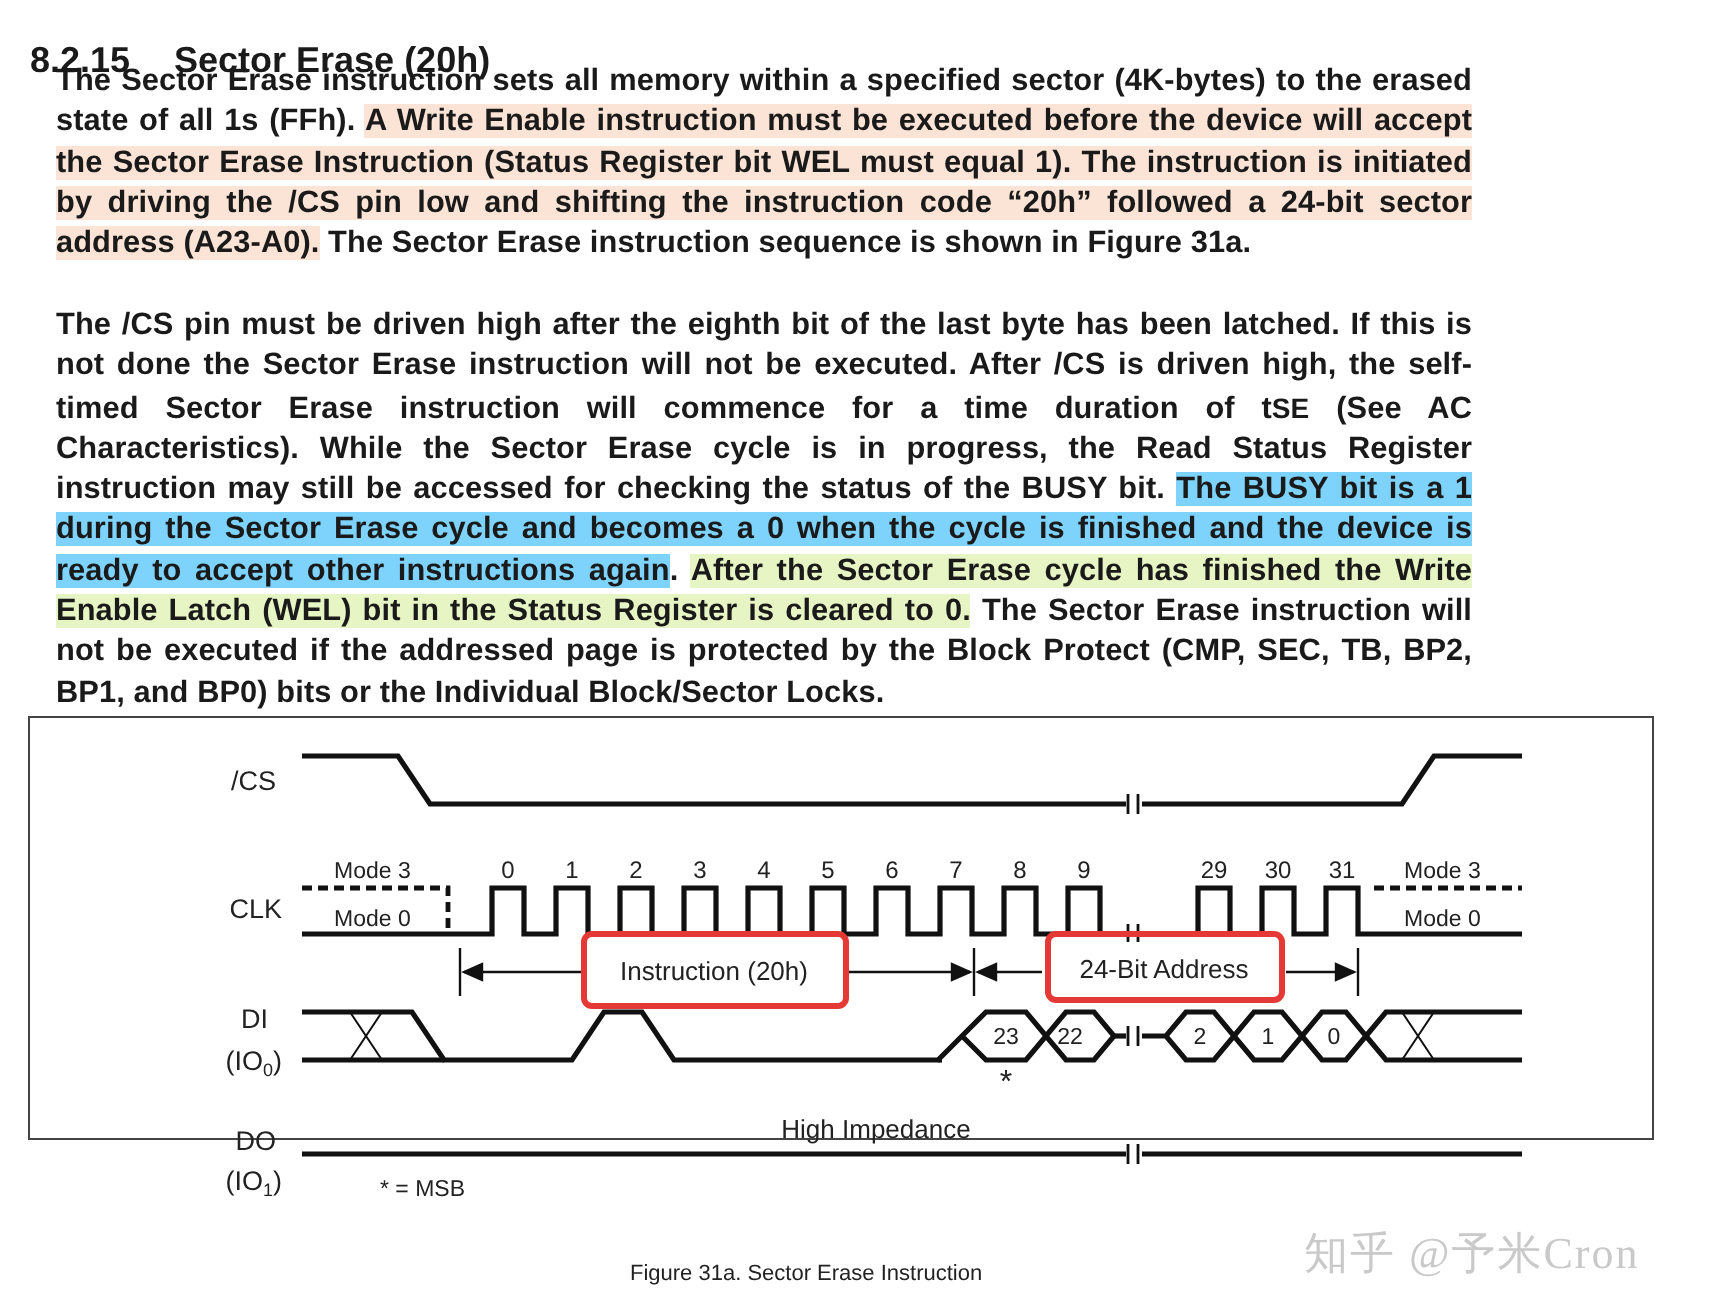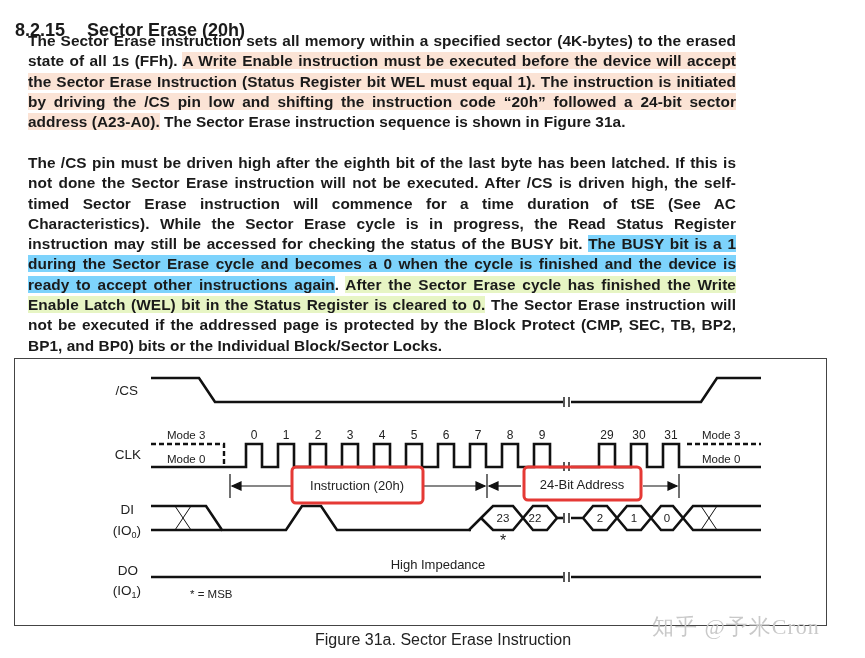--- a/index.html
+++ b/index.html
@@ -8,24 +8,24 @@
   .heading { position:absolute; left:15px; top:20px; font-size:18px; font-weight:bold; }
   .heading .num { display:inline-block; width:72px; }
   .para { position:absolute; left:28px; width:708px; font-size:15.4px; line-height:20.3px;
           text-align:justify; text-align-last:left; letter-spacing:0.05px;font-weight:bold; }
   .p1 { top:31px; }
   .p2 { top:153px; }
   .hl-orange { background:#fbe3d5; }
   .hl-blue { background:#7dd3fc; }
   .hl-green { background:#e7f5c4; }
   .sub { font-size:14px; }
-  .figure { position:absolute; left:14px; top:358px; width:813px; height:268px;
+  .figure { position:absolute; left:14px; top:358px; width:813px; height:212px;
             border:1px solid #444; box-sizing:border-box; }
   svg text { font-family:"Liberation Sans", sans-serif; }
-  .caption { position:absolute; left:315px; top:631px; font-size:16px; color:#222; }
+  .caption { position:absolute; left:315px; top:631px; font-size:11px; color:#222; }
   .watermark { position:absolute; left:652px; top:612px; font-size:22px; color:#c9c9c9;
                letter-spacing:1px;font-family:Liberation Serif, serif; }
 </style>
 </head>
 <body>
 
 <div class="heading">
   <span class="num">8.2.15</span><span>Sector Erase (20h)</span>
 </div>
 

